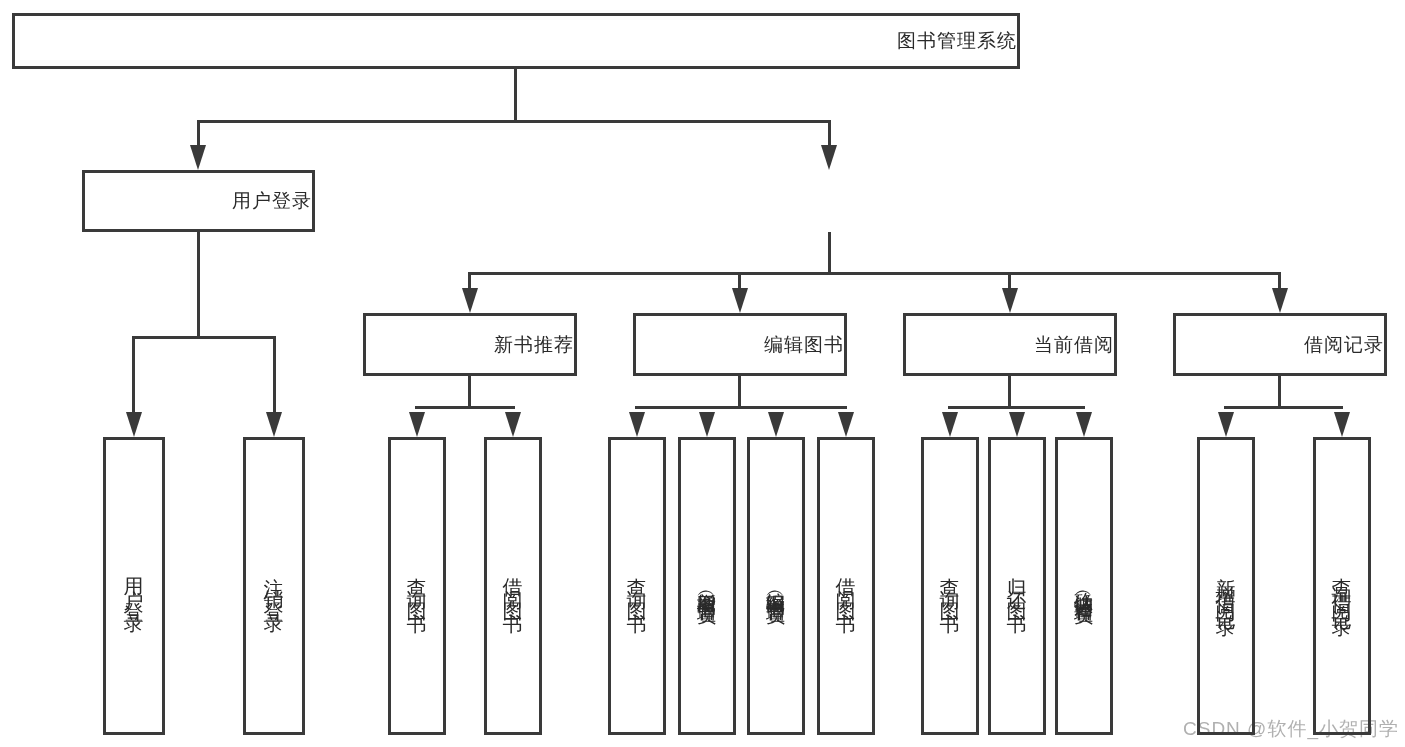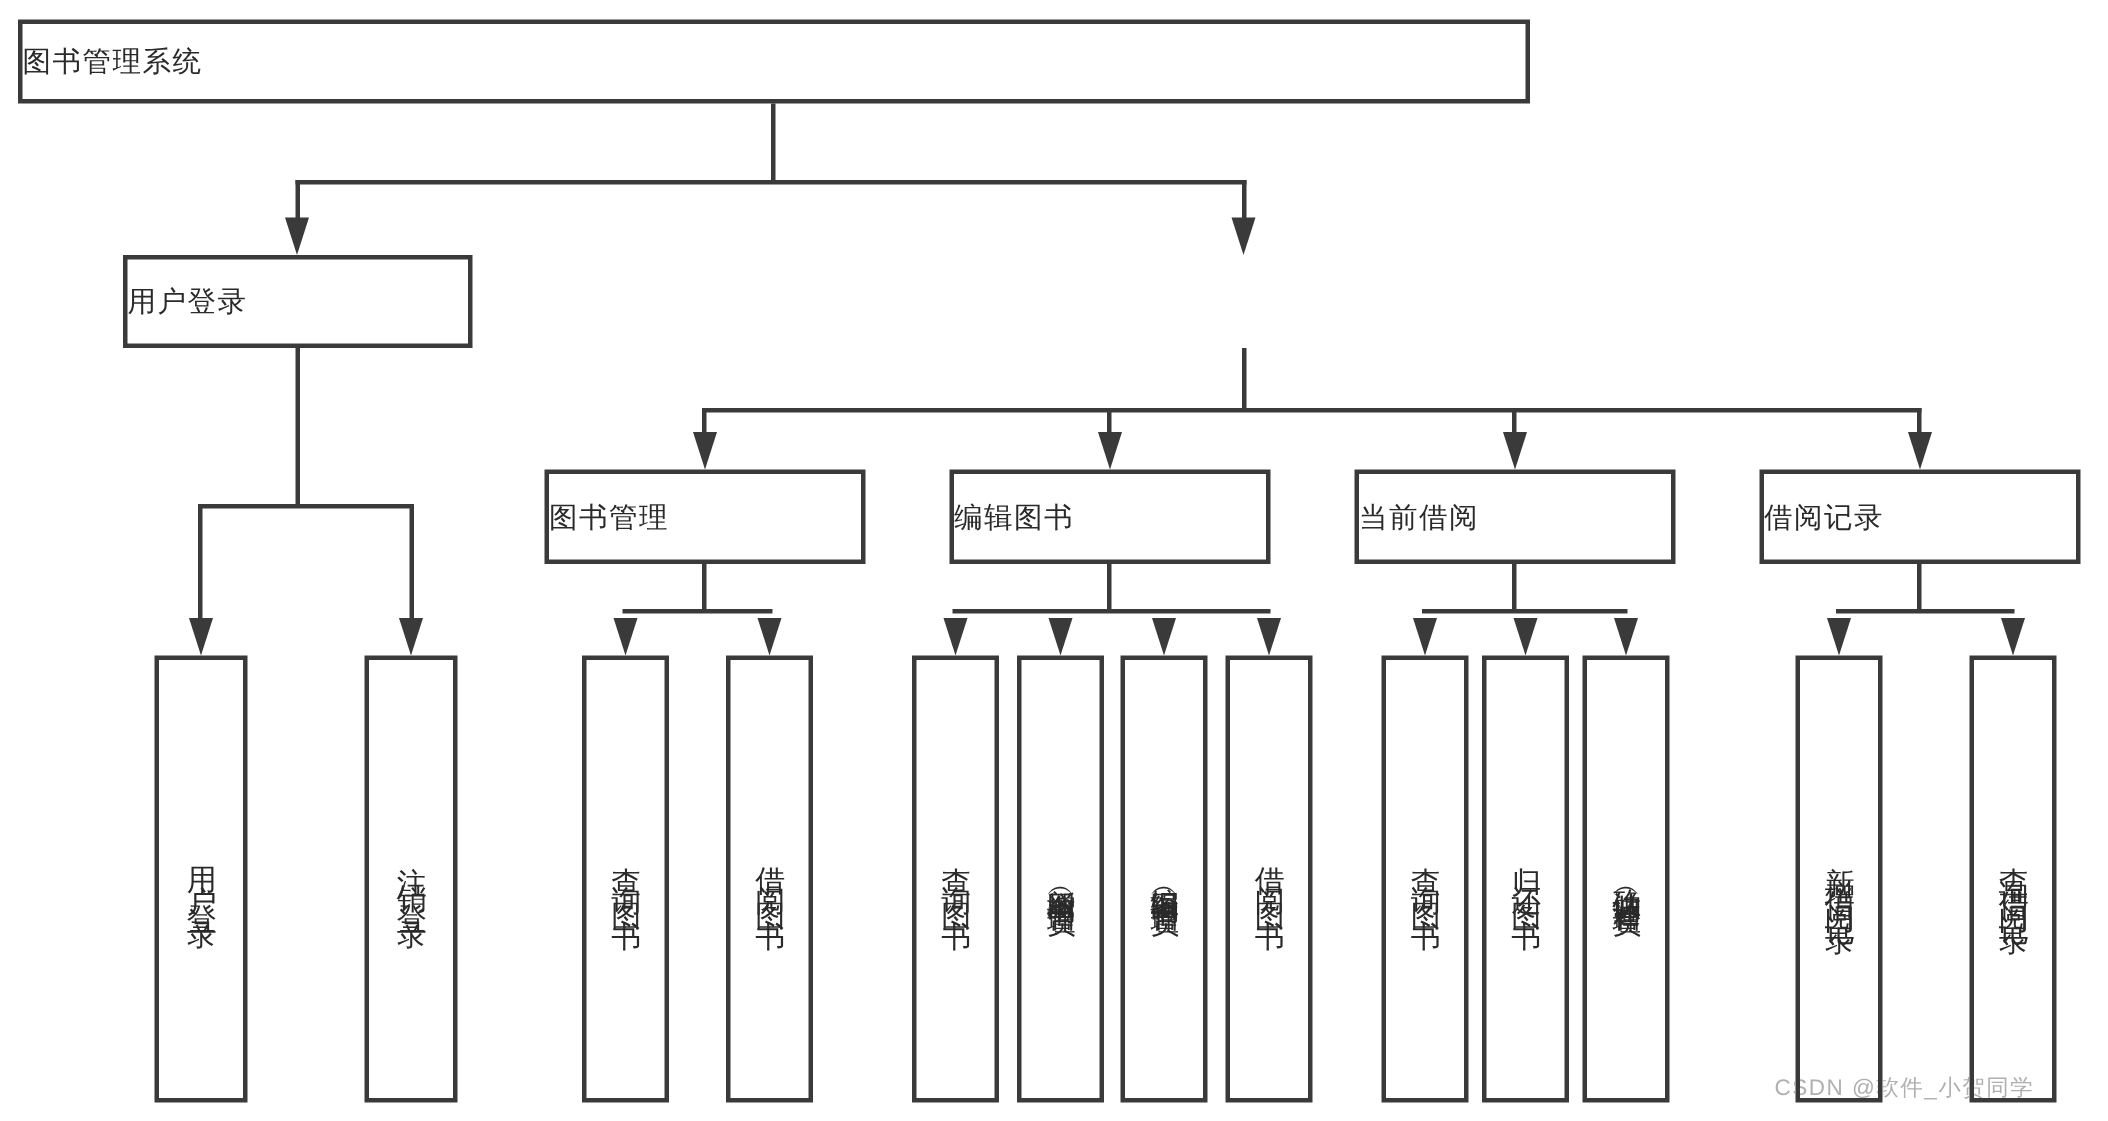--- a/index.html
+++ b/index.html
@@ -16,21 +16,21 @@
     color:var(--text);
     overflow:hidden;
   }
   .box{
     position:absolute;
     box-sizing:border-box;
     border:3px solid var(--line);
     background:#ffffff;
     display:flex;
     align-items:center;
-    justify-content:flex-start;
+    justify-content:flex-end;
   }
   .hbox{ font-size:19px; letter-spacing:1px; }
   .leaf{
     display:flex;align-items:center;justify-content:center;
   }
   .vtext{
     writing-mode:vertical-lr;
     text-orientation:mixed;
     font-size:20px;
     letter-spacing:12px;
@@ -43,21 +43,21 @@
   .hl{ position:absolute; height:3px; background:var(--line); }
   .arr{
     position:absolute; width:0; height:0;
     border-left:8px solid transparent;
     border-right:8px solid transparent;
     border-top:25px solid var(--line);
   }
   #watermark{
     position:absolute;
     left:1183px; top:716px;
-    font-size:15px;
+    font-size:19px;
     color:var(--wm);
     letter-spacing:1px;
     white-space:nowrap;
     mix-blend-mode:darken;
     z-index:10;
   }
 </style>
 </head>
 <body>
 
@@ -90,21 +90,21 @@
   <div class="vl" style="left:468px;top:272px;height:18px;"></div>
   <div class="arr" style="left:462px;top:288px;"></div>
   <div class="vl" style="left:738px;top:272px;height:18px;"></div>
   <div class="arr" style="left:732px;top:288px;"></div>
   <div class="vl" style="left:1008px;top:272px;height:18px;"></div>
   <div class="arr" style="left:1002px;top:288px;"></div>
   <div class="vl" style="left:1278px;top:272px;height:18px;"></div>
   <div class="arr" style="left:1272px;top:288px;"></div>
 
   <div class="box hbox" style="left:363px;top:313px;width:214px;height:63px;">
-    <span>图书管理</span>
+    <span>新书推荐</span>
   </div>
   <div class="box hbox" style="left:633px;top:313px;width:214px;height:63px;">
     <span>编辑图书</span>
   </div>
   <div class="box hbox" style="left:903px;top:313px;width:214px;height:63px;">
     <span>当前借阅</span>
   </div>
   <div class="box hbox" style="left:1173px;top:313px;width:214px;height:63px;">
     <span>借阅记录</span>
   </div>

